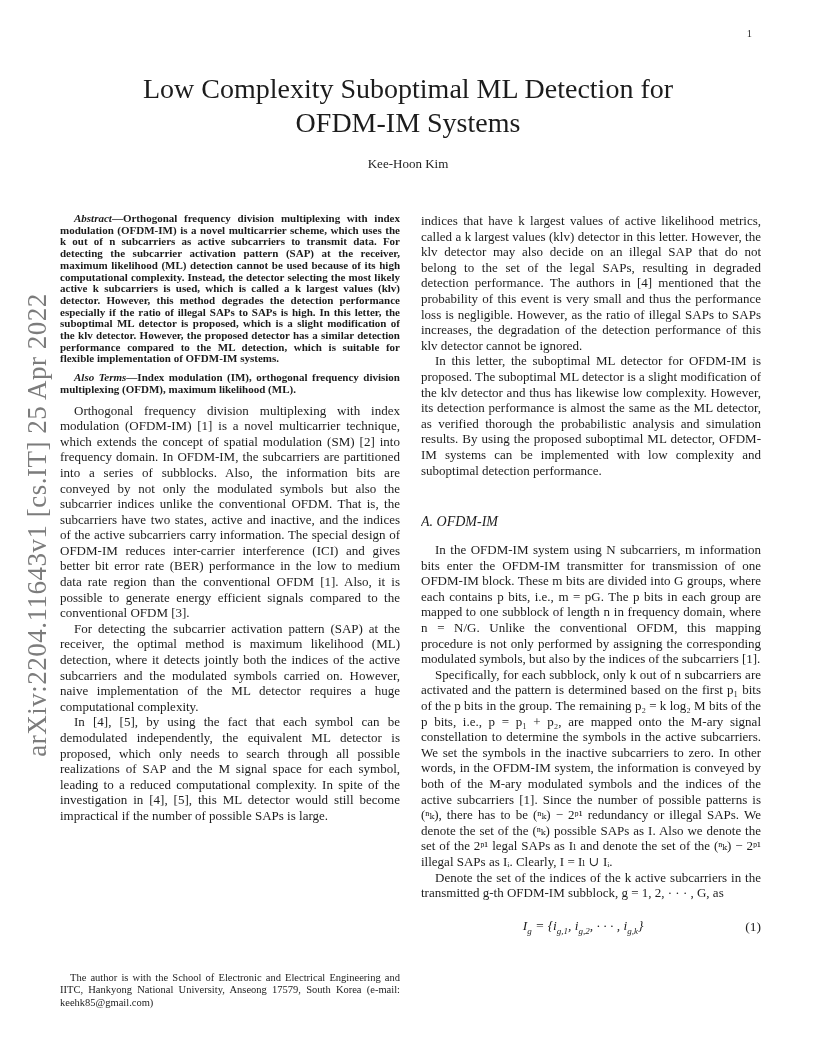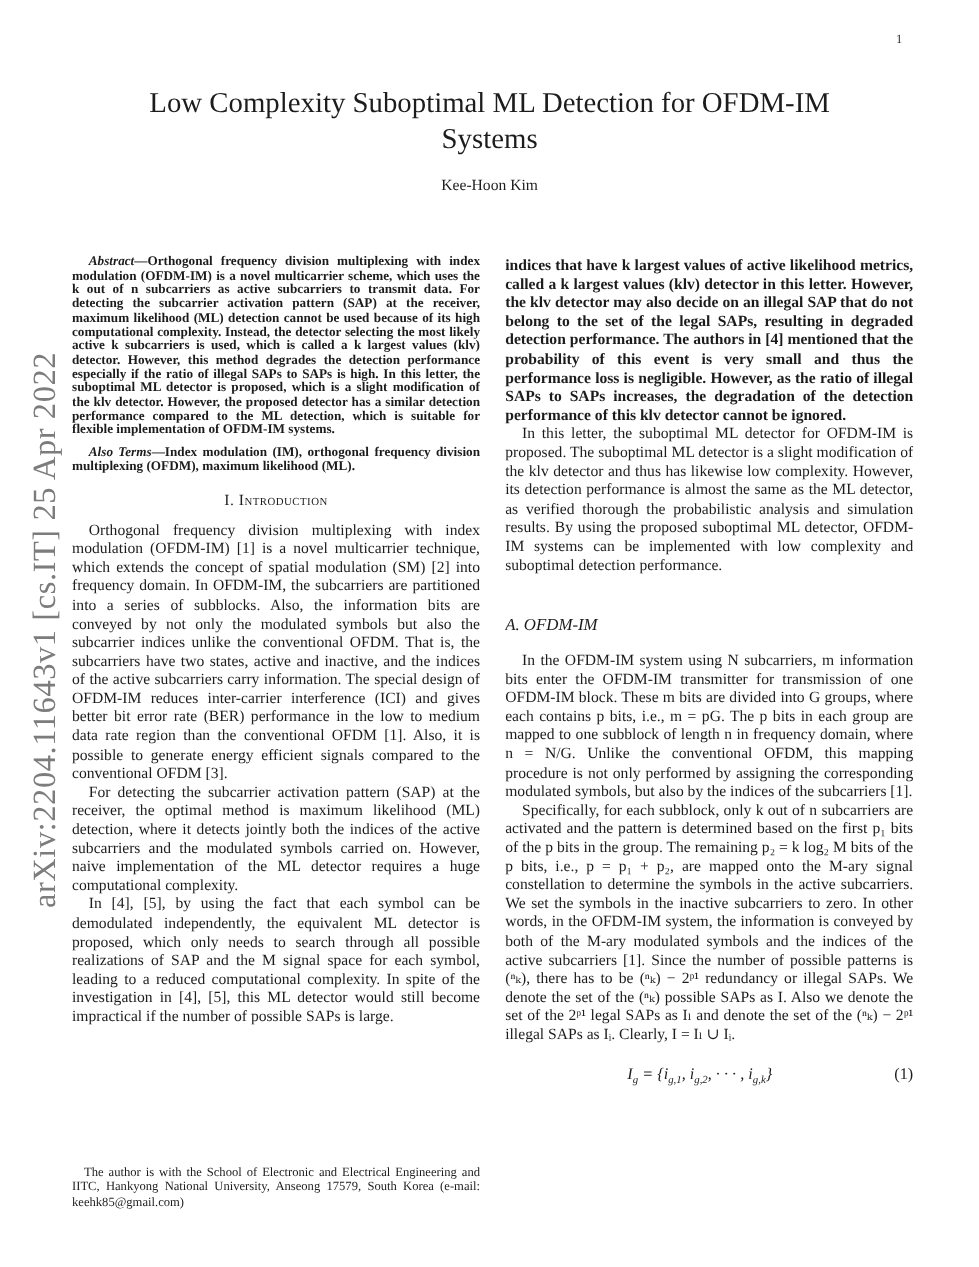--- a/index.html
+++ b/index.html
@@ -22,21 +22,21 @@
     top: 525px; left: 37px;
     transform: translate(-50%, -50%) rotate(-90deg);
     transform-origin: center center;
     white-space: nowrap;
     font-size: 27px;
     letter-spacing: 0.5px;
     color: #7c7c7c;
   }
   .header { position: absolute; top: 72px; left: 0; width: 100%; text-align: center; }
   .paper-title {
-    font-size: 24px; font-weight: normal; line-height: 1.23;
+    font-size: 28px; font-weight: normal; line-height: 1.23;
     max-width: 620px; margin: 0 auto;
   }
   .author-name { margin-top: 15px; font-size: 13px; }
   .columns {
     position: absolute; top: 213px; left: 60px;
     width: 701px; height: 800px;
     display: flex; gap: 21px;
   }
   .col { width: 340px; position: relative; overflow: hidden; }
   .abstract {
@@ -46,21 +46,21 @@
   .abstract .lead { font-style: italic; }
   .sec-heading {
     font-size: 13px; font-weight: normal; font-variant: small-caps;
     text-align: center; letter-spacing: 0.4px;
     margin: 13px 0 9px 0;
   }
   .para {
     font-size: 13px; line-height: 15.6px;
     text-align: justify; text-indent: 14px;
   }
-  .para.noindent { text-indent: 0; font-weight: bold; }
+  .para.noindent { text-indent: 0; }
   .subsec-heading {
     font-style: italic; font-weight: normal; font-size: 14px;
     margin: 36px 0 12px 0;
   }
   .footnote {
     position: absolute; bottom: 4px; left: 0; right: 0;
     font-size: 10.5px; line-height: 12.3px;
     text-align: justify; text-indent: 10px;
   }
   .equation-row {
@@ -84,37 +84,37 @@
     <h1 class="paper-title">Low Complexity Suboptimal ML Detection for OFDM-IM Systems</h1>
     <div class="author-name">Kee-Hoon Kim</div>
   </div>
 
   <div class="columns">
 
     <div class="col">
       <p class="abstract"><span class="lead">Abstract</span><span>—Orthogonal frequency division multiplexing with index modulation (OFDM-IM) is a novel multicarrier scheme, which uses the k out of n subcarriers as active subcarriers to transmit data. For detecting the subcarrier activation pattern (SAP) at the receiver, maximum likelihood (ML) detection cannot be used because of its high computational complexity. Instead, the detector selecting the most likely active k subcarriers is used, which is called a k largest values (klv) detector. However, this method degrades the detection performance especially if the ratio of illegal SAPs to SAPs is high. In this letter, the suboptimal ML detector is proposed, which is a slight modification of the klv detector. However, the proposed detector has a similar detection performance compared to the ML detection, which is suitable for flexible implementation of OFDM-IM systems.</span></p>
       <p class="abstract"><span class="lead">Also Terms</span><span>—Index modulation (IM), orthogonal frequency division multiplexing (OFDM), maximum likelihood (ML).</span></p>
 
-      <h2 class="sec-heading">I. Introduction</h2>
 
       <p class="para">Orthogonal frequency division multiplexing with index modulation (OFDM-IM) [1] is a novel multicarrier technique, which extends the concept of spatial modulation (SM) [2] into frequency domain. In OFDM-IM, the subcarriers are partitioned into a series of subblocks. Also, the information bits are conveyed by not only the modulated symbols but also the subcarrier indices unlike the conventional OFDM. That is, the subcarriers have two states, active and inactive, and the indices of the active subcarriers carry information. The special design of OFDM-IM reduces inter-carrier interference (ICI) and gives better bit error rate (BER) performance in the low to medium data rate region than the conventional OFDM [1]. Also, it is possible to generate energy efficient signals compared to the conventional OFDM [3].</p>
       <p class="para">For detecting the subcarrier activation pattern (SAP) at the receiver, the optimal method is maximum likelihood (ML) detection, where it detects jointly both the indices of the active subcarriers and the modulated symbols carried on. However, naive implementation of the ML detector requires a huge computational complexity.</p>
       <p class="para">In [4], [5], by using the fact that each symbol can be demodulated independently, the equivalent ML detector is proposed, which only needs to search through all possible realizations of SAP and the M signal space for each symbol, leading to a reduced computational complexity. In spite of the investigation in [4], [5], this ML detector would still become impractical if the number of possible SAPs is large.</p>
 
       <div class="footnote">The author is with the School of Electronic and Electrical Engineering and IITC, Hankyong National University, Anseong 17579, South Korea (e-mail: keehk85@gmail.com)</div>
     </div>
 
     <div class="col">
       <p class="para noindent">indices that have k largest values of active likelihood metrics, called a k largest values (klv) detector in this letter. However, the klv detector may also decide on an illegal SAP that do not belong to the set of the legal SAPs, resulting in degraded detection performance. The authors in [4] mentioned that the probability of this event is very small and thus the performance loss is negligible. However, as the ratio of illegal SAPs to SAPs increases, the degradation of the detection performance of this klv detector cannot be ignored.</p>
       <p class="para">In this letter, the suboptimal ML detector for OFDM-IM is proposed. The suboptimal ML detector is a slight modification of the klv detector and thus has likewise low complexity. However, its detection performance is almost the same as the ML detector, as verified thorough the probabilistic analysis and simulation results. By using the proposed suboptimal ML detector, OFDM-IM systems can be implemented with low complexity and suboptimal detection performance.</p>
 
       <h3 class="subsec-heading">A. OFDM-IM</h3>
 
       <p class="para">In the OFDM-IM system using N subcarriers, m information bits enter the OFDM-IM transmitter for transmission of one OFDM-IM block. These m bits are divided into G groups, where each contains p bits, i.e., m = pG. The p bits in each group are mapped to one subblock of length n in frequency domain, where n = N/G. Unlike the conventional OFDM, this mapping procedure is not only performed by assigning the corresponding modulated symbols, but also by the indices of the subcarriers [1].</p>
       <p class="para">Specifically, for each subblock, only k out of n subcarriers are activated and the pattern is determined based on the first p₁ bits of the p bits in the group. The remaining p₂ = k log₂ M bits of the p bits, i.e., p = p₁ + p₂, are mapped onto the M-ary signal constellation to determine the symbols in the active subcarriers. We set the symbols in the inactive subcarriers to zero. In other words, in the OFDM-IM system, the information is conveyed by both of the M-ary modulated symbols and the indices of the active subcarriers [1]. Since the number of possible patterns is (ⁿₖ), there has to be (ⁿₖ) − 2ᵖ¹ redundancy or illegal SAPs. We denote the set of the (ⁿₖ) possible SAPs as I. Also we denote the set of the 2ᵖ¹ legal SAPs as Iₗ and denote the set of the (ⁿₖ) − 2ᵖ¹ illegal SAPs as Iᵢ. Clearly, I = Iₗ ∪ Iᵢ.</p>
+      <p class="para">Denote the set of the indices of the k active subcarriers in the transmitted g-th OFDM-IM subblock, g = 1, 2, · · · , G, as</p>
 
       <div class="equation-row">
         <span class="eq-body"><span>I</span><sub>g</sub><span> = {i</span><sub>g,1</sub><span>, i</span><sub>g,2</sub><span>, · · · , i</span><sub>g,k</sub><span>}</span></span>
         <span class="eq-number">(1)</span>
       </div>
     </div>
 
   </div>
 </div>
 

